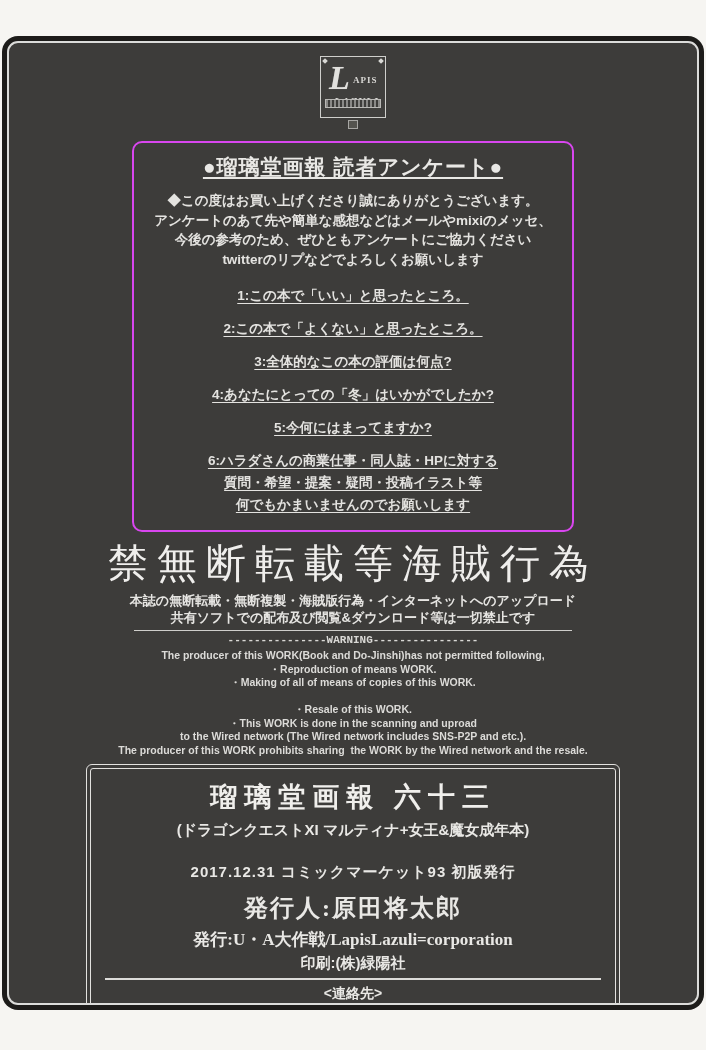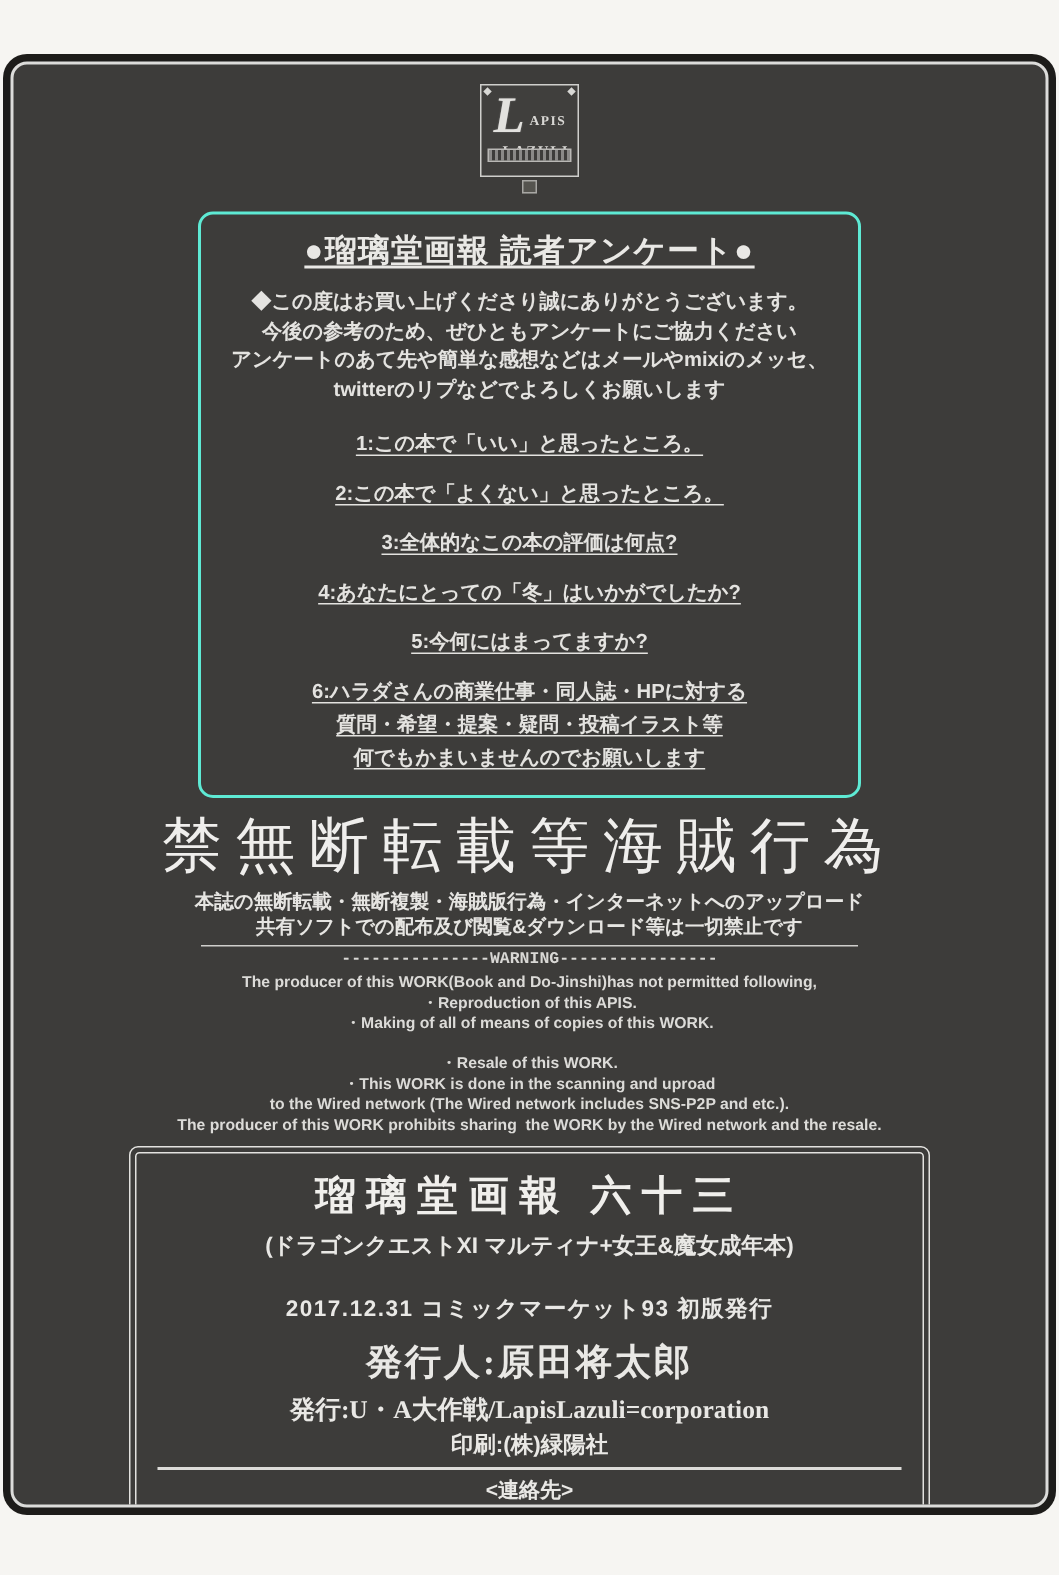--- a/index.html
+++ b/index.html
@@ -46,21 +46,21 @@
     border:1px solid #b9b8b5;
     background:repeating-linear-gradient(90deg,#8a8987 0 2px,#3d3c3a 2px 4px);
   }
   .logo-mark{
     width:8px;height:7px;margin:2px auto 0;border:1px solid #a8a7a4;
     background:#55544f;
   }
   
   .survey-box{
     width:442px;margin:12px auto 0;
-    border:2px solid #5eead4;border-radius:10px;
+    border:2px solid #d946ef;border-radius:10px;
     padding:8px 10px 12px;box-sizing:border-box;
   }
   .survey-title{
     font-size:21px;font-weight:bold;letter-spacing:1px;
     text-decoration:underline;text-underline-offset:3px;
     margin:2px 0 10px;
   }
   .survey-intro div{
     font-size:13.5px;font-weight:bold;line-height:19.5px;color:#e4e3e0;
   }
@@ -139,22 +139,22 @@
         <span class="logo-word2">LAZULI</span>
         <span class="logo-band"></span>
       </div>
       <div class="logo-mark"></div>
     </div>
 
     <div class="survey-box">
       <div class="survey-title">●瑠璃堂画報 読者アンケート●</div>
       <div class="survey-intro">
           <div>◆この度はお買い上げくださり誠にありがとうございます。</div>
+          <div>アンケートのあて先や簡単な感想などはメールやmixiのメッセ、</div>
           <div>今後の参考のため、ぜひともアンケートにご協力ください</div>
-          <div>アンケートのあて先や簡単な感想などはメールやmixiのメッセ、</div>
           <div>twitterのリプなどでよろしくお願いします</div>
         </div>
       <div class="survey-items">
           <div class="q-item">1:この本で「いい」と思ったところ。</div>
           <div class="q-item">2:この本で「よくない」と思ったところ。</div>
           <div class="q-item">3:全体的なこの本の評価は何点?</div>
           <div class="q-item">4:あなたにとっての「冬」はいかがでしたか?</div>
           <div class="q-item">5:今何にはまってますか?</div>
           <div class="q-item">6:ハラダさんの商業仕事・同人誌・HPに対する</div>
           <div class="q-item">質問・希望・提案・疑問・投稿イラスト等</div>
@@ -164,21 +164,21 @@
 
     <div class="piracy-heading">禁無断転載等海賊行為</div>
     <div class="piracy-lines">
         <div>本誌の無断転載・無断複製・海賊版行為・インターネットへのアップロード</div>
         <div>共有ソフトでの配布及び閲覧&amp;ダウンロード等は一切禁止です</div>
       </div>
     <div class="piracy-rule"></div>
     <div class="warning-label">---------------WARNING----------------</div>
     <div class="english-lines">
         <div>The producer of this WORK(Book and Do-Jinshi)has not permitted following,</div>
-        <div>・Reproduction of this APIS.</div>
+        <div>・Reproduction of means WORK.</div>
         <div>・Making of all of means of copies of this WORK.</div>
         <div></div>
         <div>・Resale of this WORK.</div>
         <div>・This WORK is done in the scanning and uproad</div>
         <div>to the Wired network (The Wired network includes SNS-P2P and etc.).</div>
         <div>The producer of this WORK prohibits sharing  the WORK by the Wired network and the resale.</div>
       </div>
 
     <div class="colophon-outer">
       <div class="colophon-inner">

